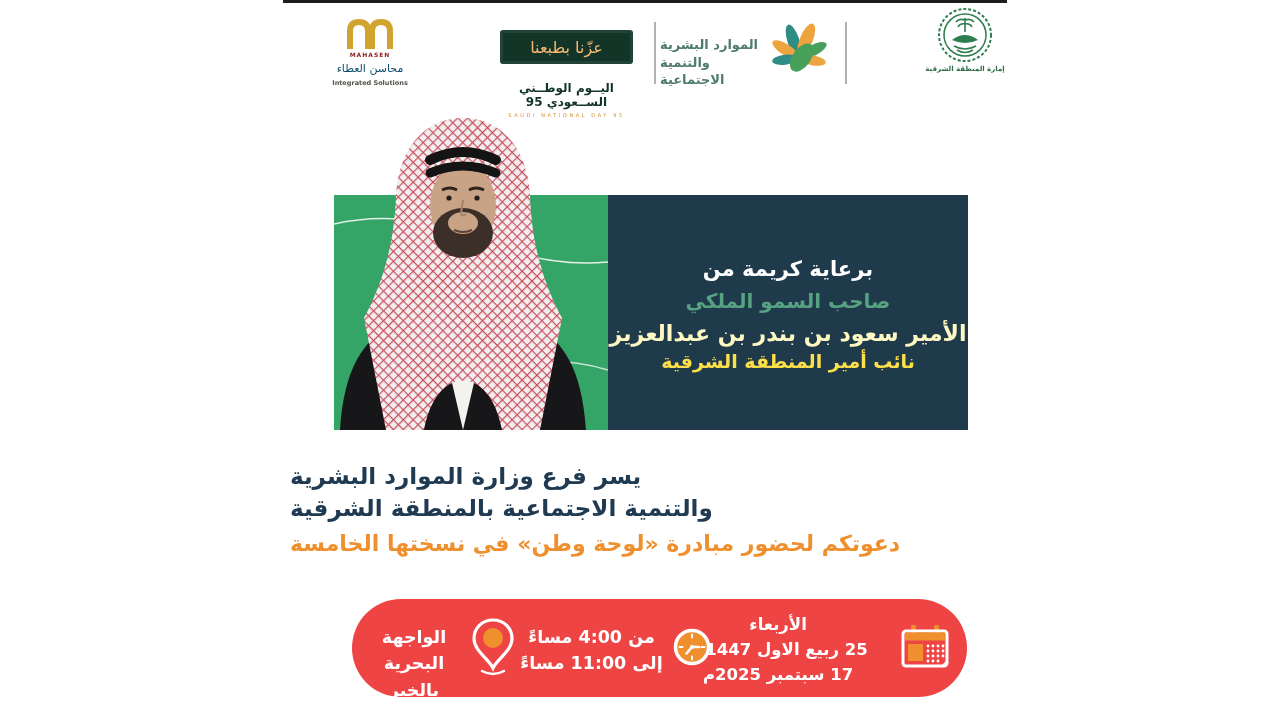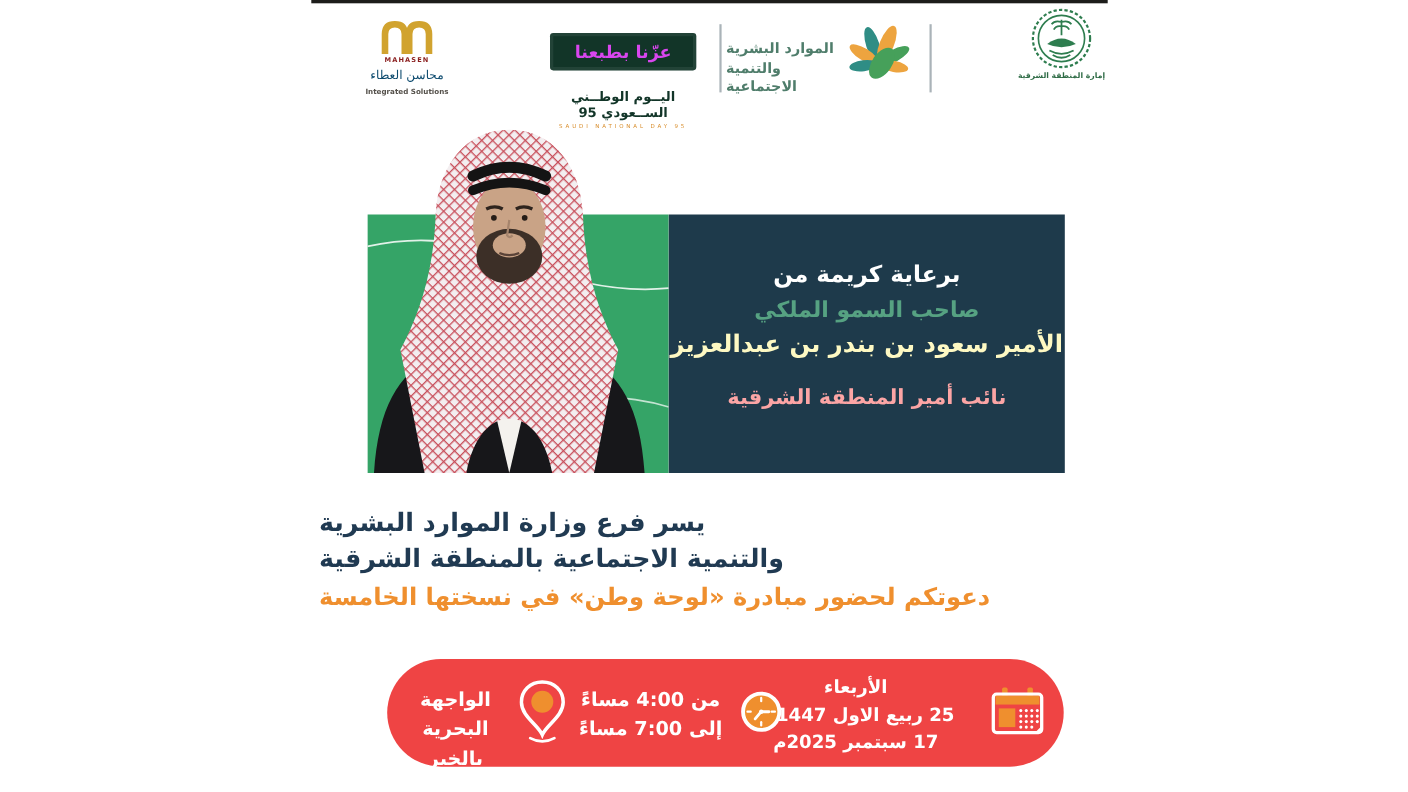--- a/index.html
+++ b/index.html
@@ -12,21 +12,21 @@
 
   
   .mahasen{left:328px;top:18px;width:84px;text-align:center;}
   .mahasen .brand{font-size:6px;font-weight:700;color:#8a1d1d;letter-spacing:1px;margin-top:1px;}
   .mahasen .name-ar{font-size:11px;color:#0c4a6e;font-weight:400;margin-top:4px;}
   .mahasen .tagline{font-size:6.5px;color:#55514b;font-weight:700;margin-top:4px;}
 
   .nday{left:500px;top:30px;width:133px;text-align:center;}
   .nday .box{width:133px;height:34px;background:#123528;border-radius:3px;display:flex;
              align-items:center;justify-content:center;box-shadow:inset 0 0 0 3px rgba(255,255,255,.07);}
-  .nday .slogan{color:#d946ef;font-size:16px;font-weight:700;}
+  .nday .slogan{color:#fdba74;font-size:16px;font-weight:400;}
   .nday .title{color:#123528;font-size:12px;font-weight:700;margin-top:17px;}
   .nday .subtitle{color:#d88d2b;font-size:5px;letter-spacing:2.6px;margin-top:3px;}
 
   .vsep{top:22px;width:2px;height:62px;background:#aab3b8;}
   .sep1{left:654px;}
   .sep2{left:845px;}
 
   .ministry-text{left:660px;top:36px;width:104px;direction:rtl;text-align:left;
                  color:#4f7d6b;font-size:13px;font-weight:700;line-height:1.35;}
   .ministry-mark{left:766px;top:22px;}
@@ -35,21 +35,21 @@
   .emirate .caption{font-size:7px;color:#2e6b45;font-weight:700;margin-top:1px;}
 
   
   .photo-svg{left:334px;top:112px;z-index:1;}
   .panel{left:608px;top:195px;width:360px;height:235px;background:#1e3a4b;z-index:2;
          display:flex;flex-direction:column;justify-content:center;align-items:center;
          text-align:left;direction:rtl;}
   .panel .l1{color:#ffffff;font-size:21px;font-weight:700;margin:4px 0;}
   .panel .l2{color:#56a282;font-size:20px;font-weight:700;margin:4px 0;}
   .panel .l3{color:#fef9c3;font-size:22px;font-weight:700;margin:4px 0;}
-  .panel .l4{color:#fca5a5;font-size:19px;font-weight:700;margin:20px 0;}
+  .panel .l4{color:#fde047;font-size:19px;font-weight:700;margin:0 0;}
 
   
   .invite{left:290px;top:460px;width:720px;text-align:left;direction:rtl;}
   .invite .n{color:#203a52;font-size:23px;font-weight:700;line-height:1.4;}
   .invite .o{color:#ef8f2e;font-size:22px;font-weight:700;line-height:1.5;margin-top:3px;}
 
   
   .pill{left:352px;top:599px;width:615px;height:98px;background:#ef4444;border-radius:49px;z-index:2;}
   .pill .txt{position:absolute;color:#fff;font-weight:700;direction:rtl;text-align:center;}
   .date-block{right:74px;top:13px;width:230px;font-size:16.5px;line-height:1.52;}
@@ -225,21 +225,21 @@
         <g stroke="#ffffff" stroke-width="2.6" stroke-linecap="round">
           <line x1="20" y1="20" x2="27" y2="20"></line>
           <line x1="20" y1="20" x2="14.5" y2="26.5"></line>
         </g>
         <circle cx="20" cy="20" r="2" fill="#ffffff"></circle>
       </svg>
     </span>
 
     <div class="txt time-block">
       <div>من 4:00 مساءً</div>
-      <div>إلى 7:00 مساءً</div>
+      <div>إلى 11:00 مساءً</div>
     </div>
 
     <span class="pin-icon">
       <svg width="42" height="62" viewBox="0 0 42 62">
         <path d="M10,54 Q21,60 32,54" stroke="#ffffff" stroke-width="2.5" fill="none" stroke-linecap="round"></path>
         <path d="M21,3 C32,3 40,11 40,21.5 C40,34 25,42 21,51 C17,42 2,34 2,21.5 C2,11 10,3 21,3 Z" fill="none" stroke="#ffffff" stroke-width="3.2"></path>
         <circle cx="21" cy="21" r="10" fill="#ef8f2e"></circle>
       </svg>
     </span>
 

